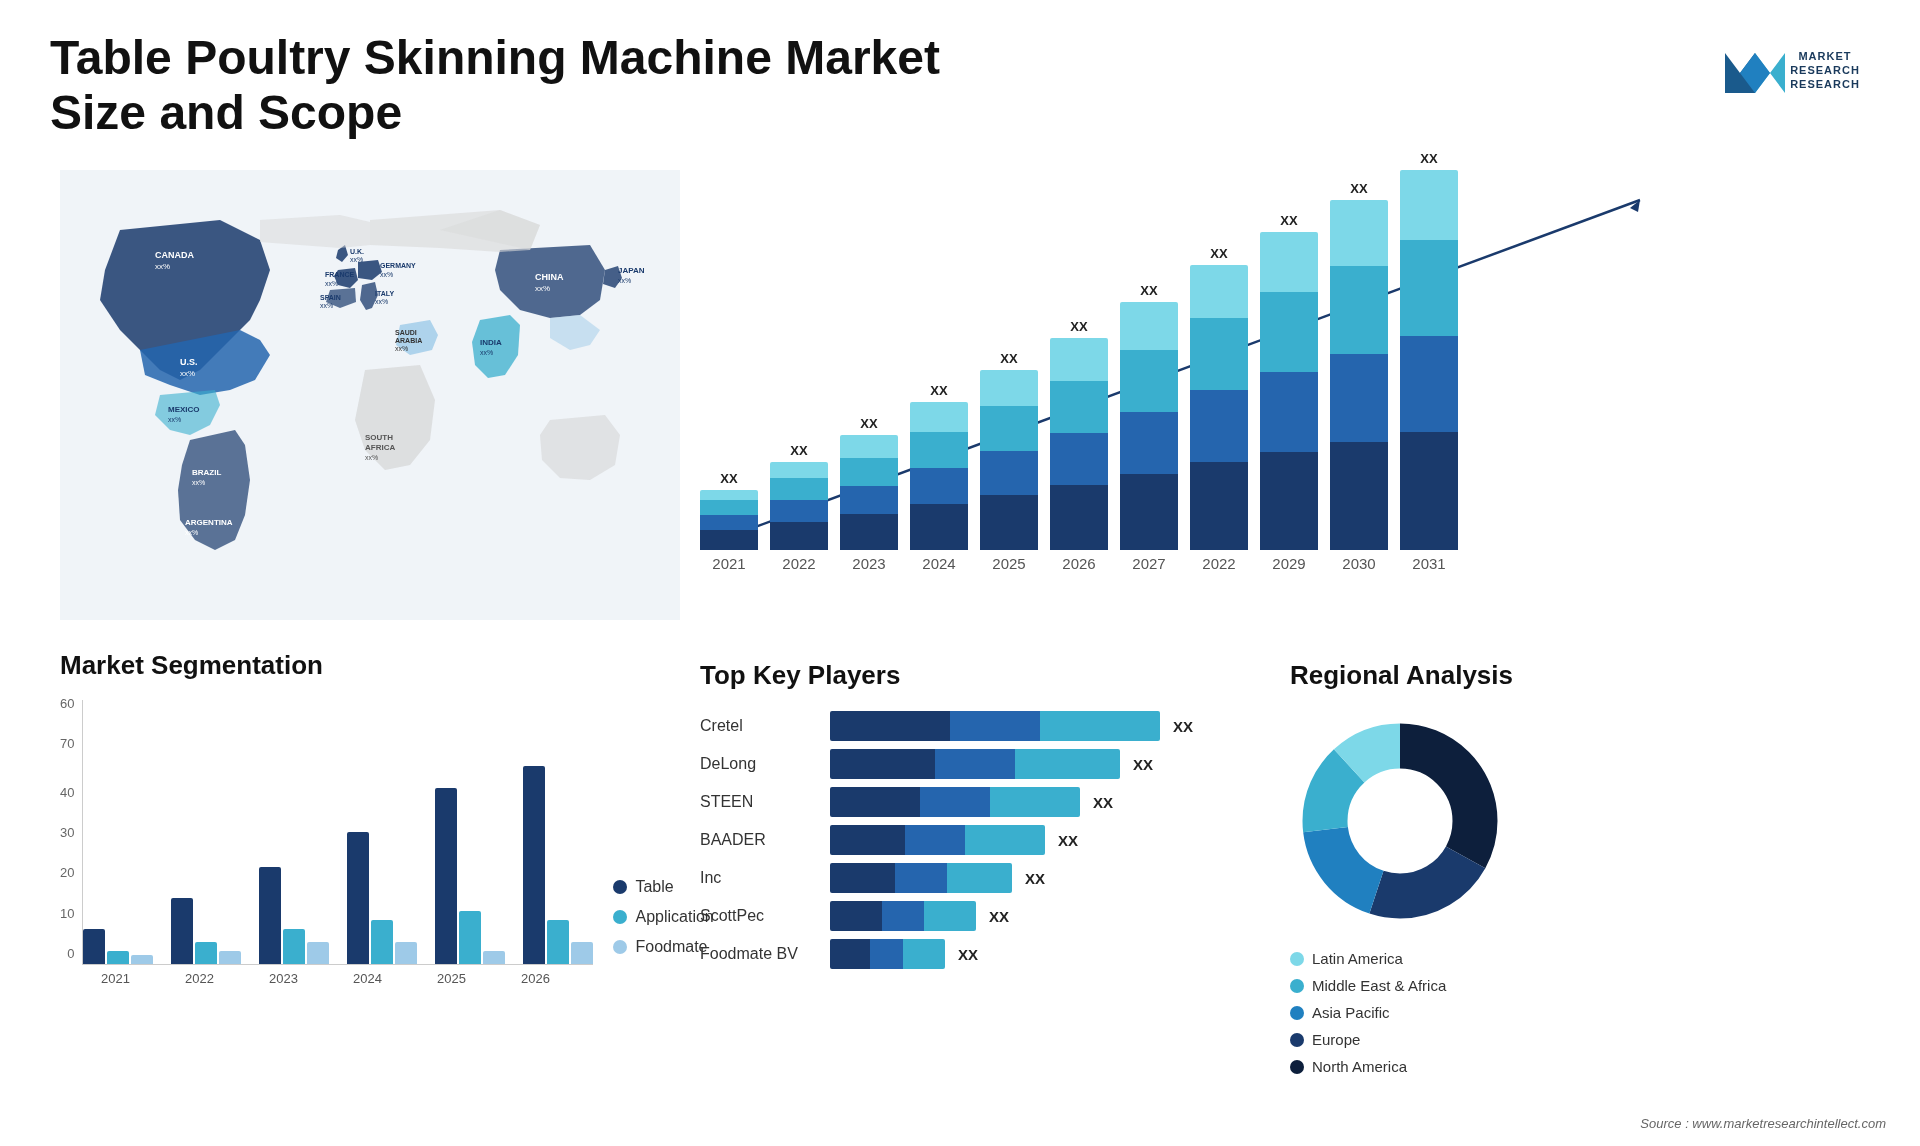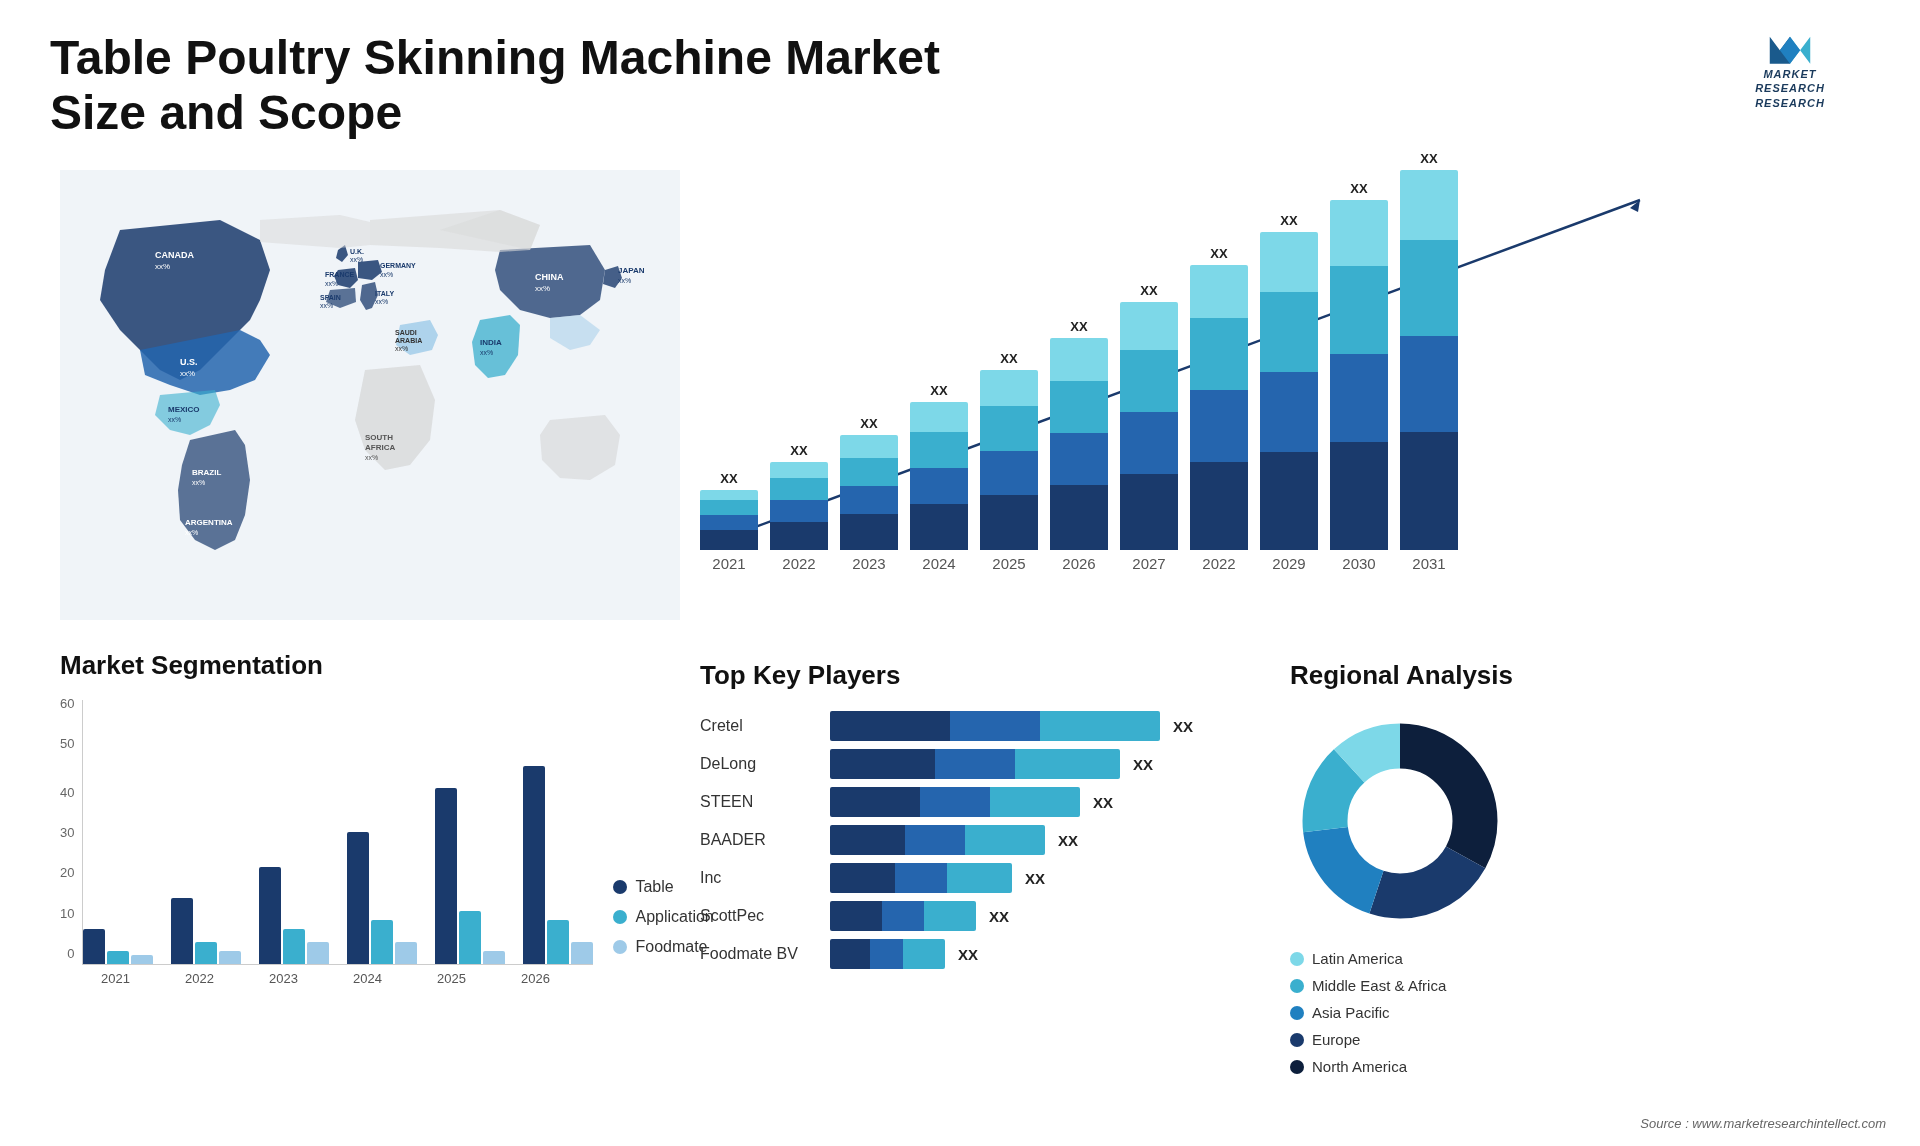--- a/index.html
+++ b/index.html
@@ -30,24 +30,23 @@
       font-size: 48px;
       font-weight: 700;
       color: #111;
       max-width: 900px;
     }
 
     .logo-box {
       width: 160px;
       height: 80px;
       display: flex;
-      flex-direction: column;
+      flex-direction: row;
       align-items: center;
       justify-content: center;
-      font-style: italic;
     }
 
     .logo-text {
       font-size: 11px;
       font-weight: 700;
       color: #1a3a5c;
       text-align: center;
       line-height: 1.3;
       letter-spacing: 1px;
     }
@@ -475,21 +474,21 @@
     <div class="bottom-left">
       <div class="segmentation-title">Market Segmentation</div>
       <div style="display:flex;align-items:flex-end;gap:0;">
 
         <div style="display:flex;flex-direction:column-reverse;justify-content:space-between;height:290px;margin-right:8px;padding-bottom:25px;">
           <div style="font-size:13px;color:#666;text-align:right;">0</div>
           <div style="font-size:13px;color:#666;text-align:right;">10</div>
           <div style="font-size:13px;color:#666;text-align:right;">20</div>
           <div style="font-size:13px;color:#666;text-align:right;">30</div>
           <div style="font-size:13px;color:#666;text-align:right;margin-top:8px;">40</div>
-          <div style="font-size:13px;color:#666;text-align:right;">50</div>
+          <div style="font-size:13px;color:#666;text-align:right;">70</div>
           <div style="font-size:13px;color:#666;text-align:right;">60</div>
         </div>
 
         <div style="display:flex;flex-direction:column;">
           <div style="display:flex;align-items:flex-end;gap:18px;height:265px;border-bottom:1px solid #ccc;border-left:1px solid #ccc;">
 
             <div style="display:flex;align-items:flex-end;gap:2px;">
               <div style="width:22px;height:35px;background:#1a3a6c;border-radius:2px 2px 0 0;"></div>
               <div style="width:22px;height:13px;background:#3aafce;border-radius:2px 2px 0 0;"></div>
               <div style="width:22px;height:9px;background:#9ecae8;border-radius:2px 2px 0 0;"></div>

